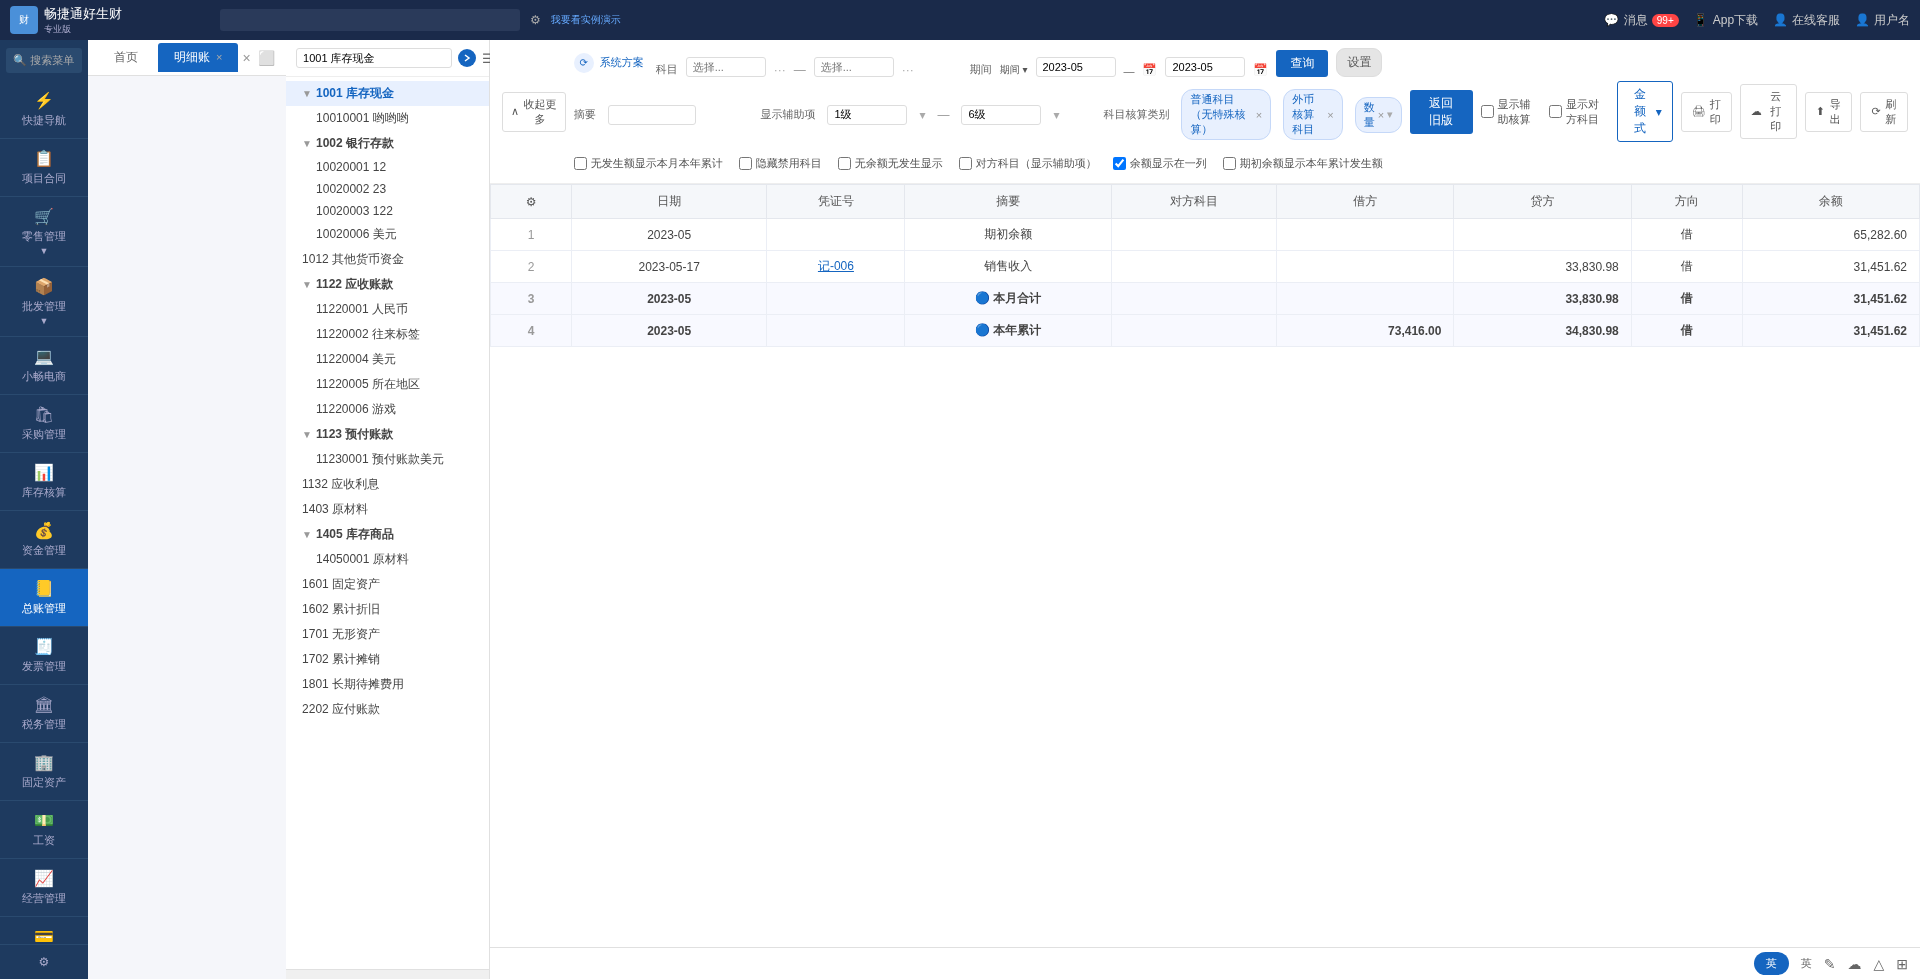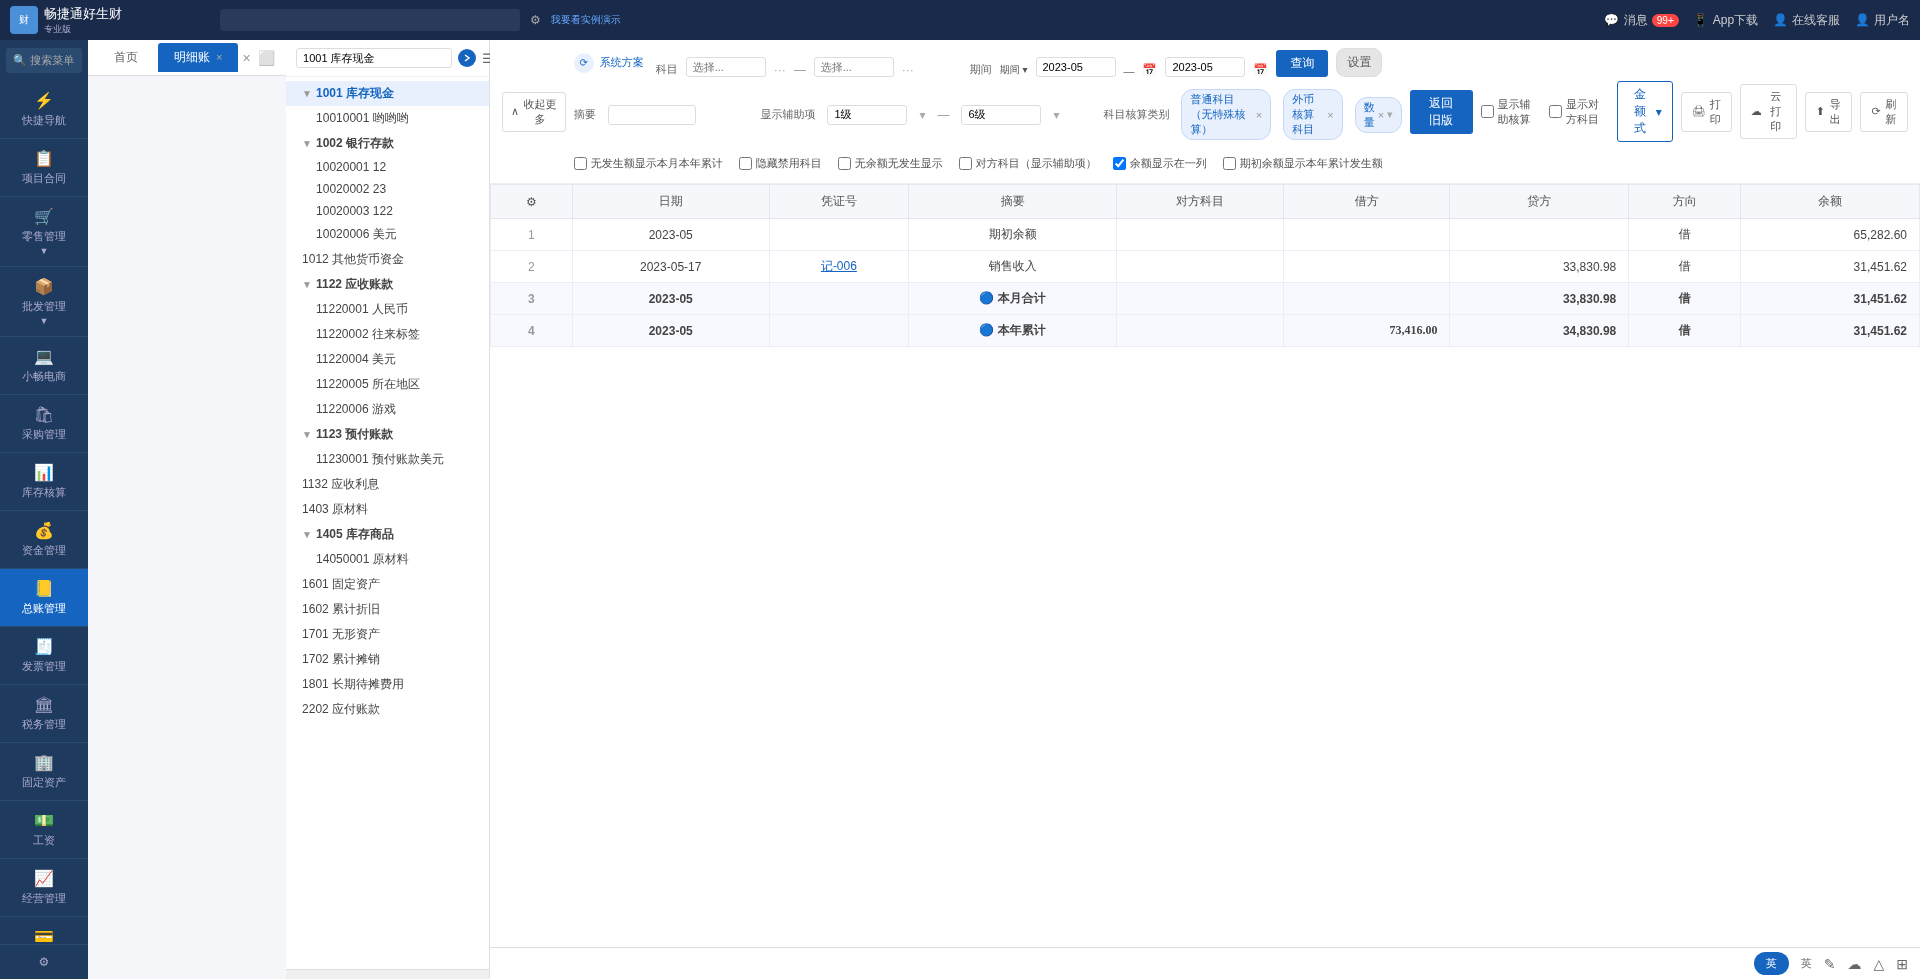--- a/index.html
+++ b/index.html
@@ -85,21 +85,21 @@
     .cb-item { display: flex; align-items: center; gap: 4px; font-size: 11px; color: #555; }
     .cb-item input { cursor: pointer; }
 
     
     .data-table-wrap { flex: 1; overflow: auto; background: #fff; }
     .data-table { width: 100%; border-collapse: collapse; font-size: 12px; }
     .data-table th { background: #f5f7fa; border: 1px solid #e4e7ed; padding: 8px 12px; text-align: center; color: #555; font-weight: normal; white-space: nowrap; }
     .data-table td { border: 1px solid #ebeef5; padding: 7px 12px; text-align: center; color: #444; }
     .data-table .row-num { color: #999; }
     .data-table .bold-row td { font-weight: bold; background: #f8f9ff; }
-    .data-table .debit { text-align: right; font-family: Liberation Serif, serif; }
+    .data-table .debit { text-align: right; }
     .data-table .credit { text-align: right; }
     .data-table .balance { text-align: right; }
     .link-text { color: #1565c0; cursor: pointer; text-decoration: underline; }
 
     
     .bottom-bar { height: 32px; background: #fff; border-top: 1px solid #e0e0e0; display: flex; align-items: center; justify-content: flex-end; padding: 0 12px; gap: 12px; }
     .bottom-btn { background: #1565c0; color: #fff; border: none; border-radius: 16px; padding: 4px 12px; font-size: 11px; cursor: pointer; }
     .bottom-lang { font-size: 11px; color: #666; cursor: pointer; }
     .bottom-icon { font-size: 14px; color: #666; cursor: pointer; }
 

